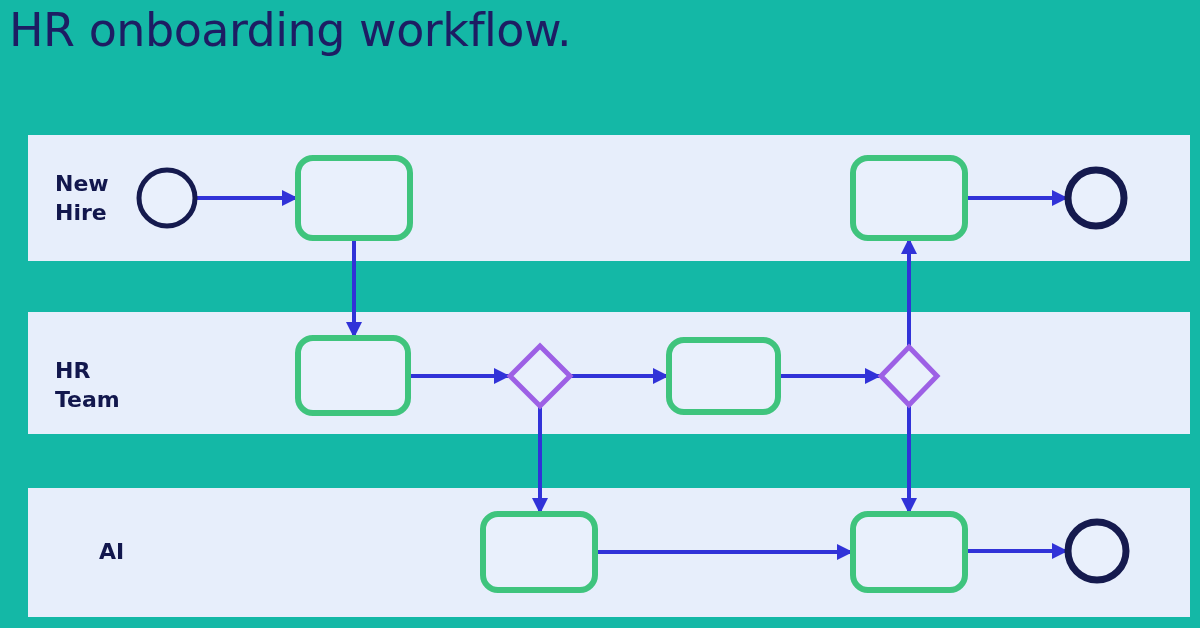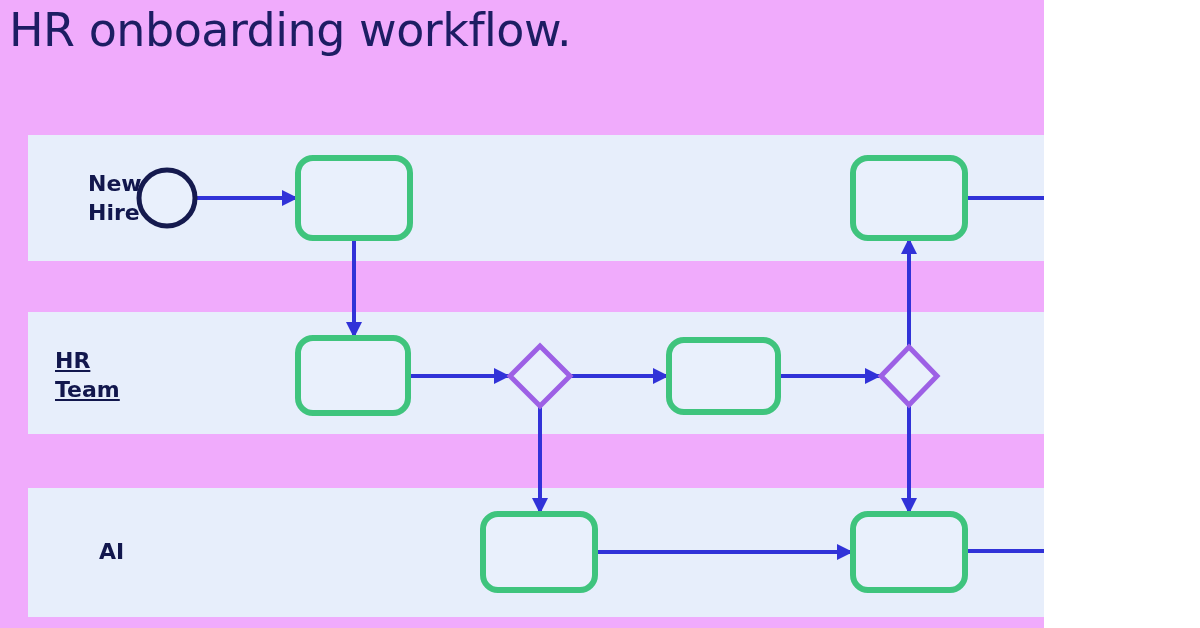--- a/index.html
+++ b/index.html
@@ -3,23 +3,23 @@
 <meta charset="utf-8">
 <style>
   html, body {
     margin: 0;
     padding: 0;
     background: #ffffff;
     font-family: "DejaVu Sans", "Liberation Sans", sans-serif;
   }
   .stage {
     position: relative;
-    width: 1044px;
+    width: 1200px;
     height: 628px;
-    background: #f0abfc;
+    background: #14b8a6;
     overflow: hidden;
   }
   .page-title {
     position: absolute;
     left: 9px;
     top: 0px;
     font-size: 46px;
     font-weight: 400;
     letter-spacing: -0.5px;
     line-height: 60px;
@@ -27,21 +27,21 @@
   }
   .lane-label {
     position: absolute;
     left: 55px;
     font-size: 22px;
     font-weight: bold;
     line-height: 29px;
     white-space: pre-line;
   }
   .lane-label.l1 { top: 169px; }
-  .lane-label.l2 { top: 346px; text-decoration: underline; }
+  .lane-label.l2 { top: 356px; }
   .lane-label.l3 { top: 537px; }
   svg.diagram {
     position: absolute;
     left: 0;
     top: 0;
   }
   .lane-band { stroke: none; }
   .edge { stroke-width: 4; fill: none; }
   .task { stroke-width: 6; }
   .gateway { stroke-width: 5; fill-rule: nonzero; }
@@ -86,19 +86,19 @@
     <rect class="task" x="298" y="338" width="110" height="75" rx="15" stroke="#3fc47d" fill="#e9f0fc"></rect>
     <polygon class="gateway" points="540,346 570,376 540,406 510,376" stroke-linejoin="miter" stroke="#9d60e5" fill="#e9f0fc"></polygon>
     <rect class="task" x="669" y="340" width="109" height="72" rx="15" stroke="#3fc47d" fill="#e9f0fc"></rect>
     <polygon class="gateway" points="909,347 937,376 909,405 881,376" stroke-linejoin="miter" stroke="#9d60e5" fill="#e9f0fc"></polygon>
 
     <rect class="task" x="483" y="514" width="112" height="76" rx="15" stroke="#3fc47d" fill="#e9f0fc"></rect>
     <rect class="task" x="853" y="514" width="112" height="76" rx="15" stroke="#3fc47d" fill="#e9f0fc"></rect>
     <circle class="event-end" cx="1097" cy="551" r="29" stroke="#151a4e" fill="#e9f0fc"></circle>
   </svg>
 
-  <div class="lane-label l1" style="color: rgb(18, 23, 77); margin-left: 33px;">New
+  <div class="lane-label l1" style="color: rgb(18, 23, 77);">New
 Hire</div>
   <div class="lane-label l2" style="color: rgb(18, 23, 77);">HR
 Team</div>
   <div class="lane-label l3" style="color: rgb(18, 23, 77); margin-left: 44px;">AI</div>
 
 </div>
 
 </body></html>

